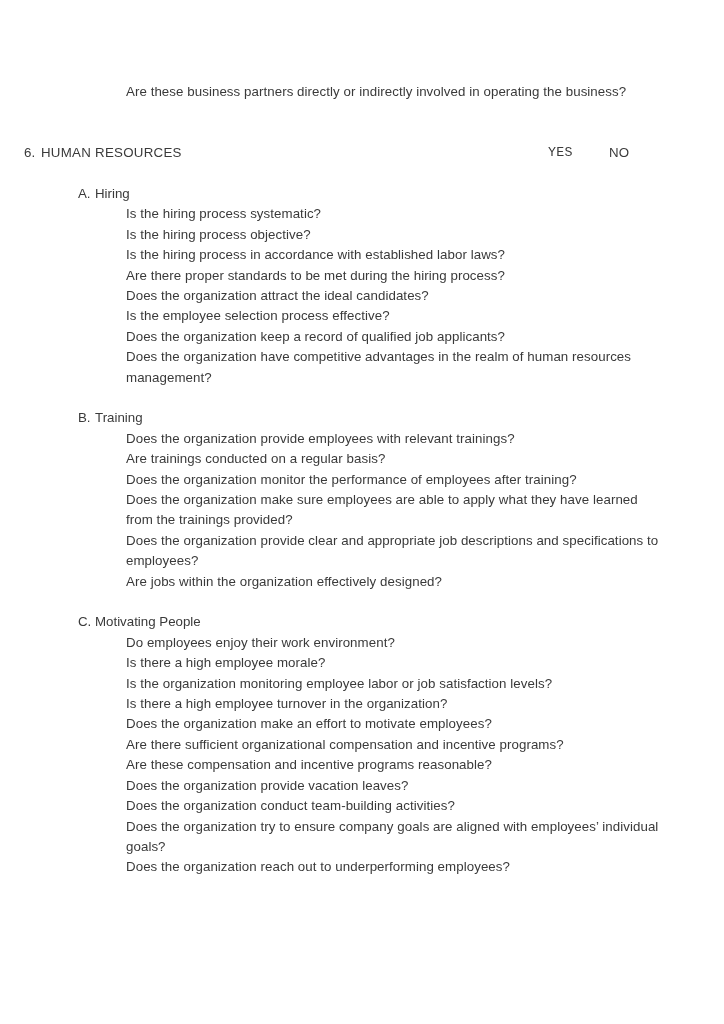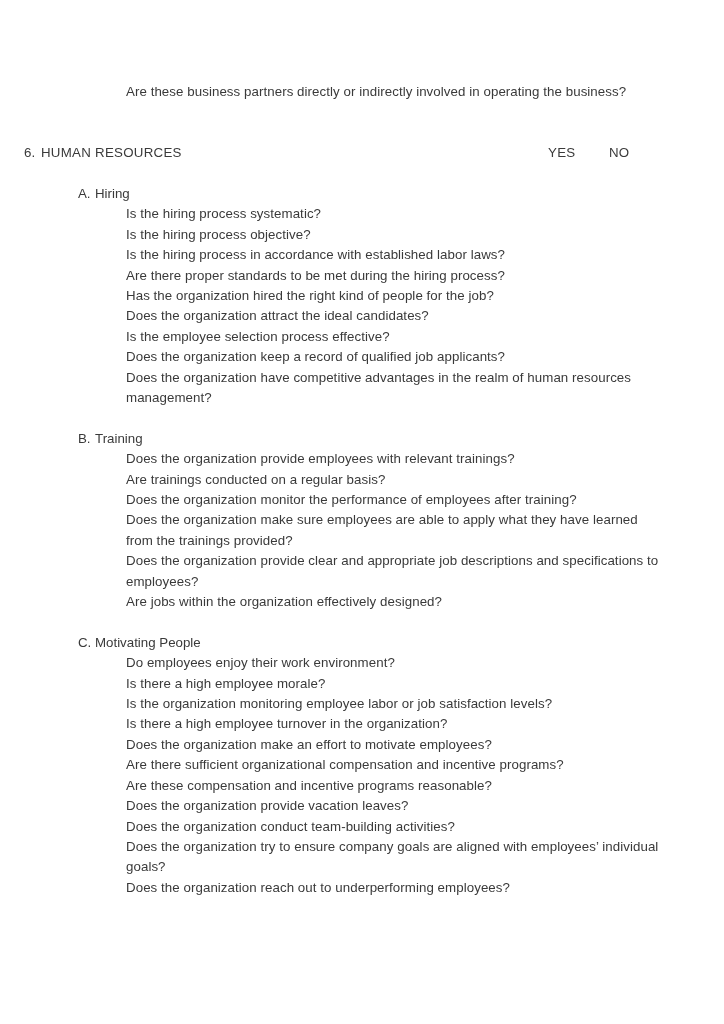--- a/index.html
+++ b/index.html
@@ -60,20 +60,21 @@
     line-height: 20.4px;
     letter-spacing: 0.02em;
   }
   .col-yes {
     position: absolute;
     left: 524px;
     top: 0;
     font-size: 13.3px;
     line-height: 20.4px;
     letter-spacing: 0.02em;
+    font-family: Liberation Mono, monospace;
   }
   .col-no {
     position: absolute;
     left: 585px;
     top: 0;
     font-size: 13.3px;
     line-height: 20.4px;
     letter-spacing: 0.02em;
   }
 
@@ -125,21 +126,20 @@
     <div class="gap-1"></div>
 
     <div id="subsections-root">
         <div class="subsection">
           <div class="sub-head"><span class="letter">A.</span><span class="sub-title">Hiring</span></div>
           <div class="questions">
             <div class="line question">Is the hiring process systematic?</div>
             <div class="line question">Is the hiring process objective?</div>
             <div class="line question">Is the hiring process in accordance with established labor laws?</div>
             <div class="line question">Are there proper standards to be met during the hiring process?</div>
-            <div class="line question">Has the organization hired the right kind of people for the job?</div>
             <div class="line question">Does the organization attract the ideal candidates?</div>
             <div class="line question">Is the employee selection process effective?</div>
             <div class="line question">Does the organization keep a record of qualified job applicants?</div>
             <div class="line question">Does the organization have competitive advantages in the realm of human resources management?</div>
           </div>
         </div>
         <div class="gap-1"></div>
         <div class="subsection">
           <div class="sub-head"><span class="letter">B.</span><span class="sub-title">Training</span></div>
           <div class="questions">

